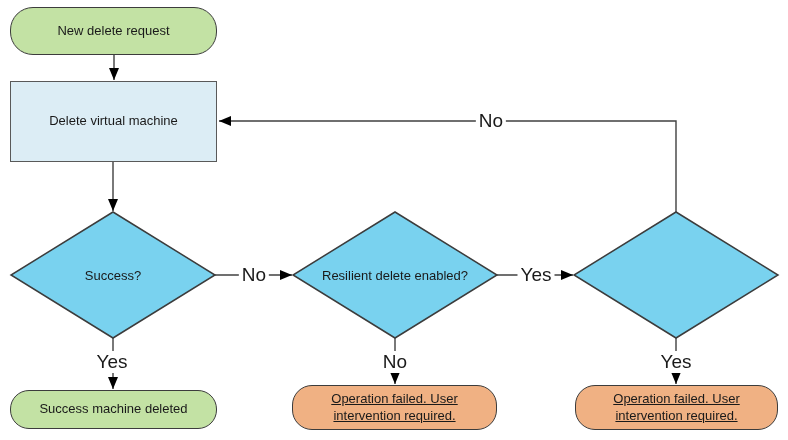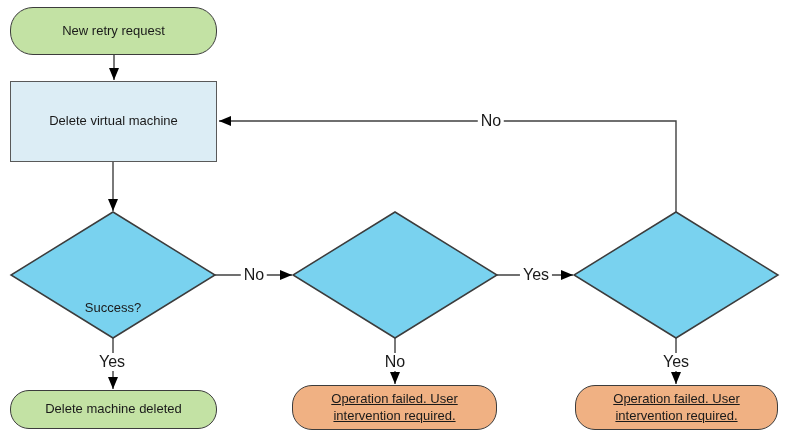--- a/index.html
+++ b/index.html
@@ -37,21 +37,21 @@
     background:var(--fail-orange-fill);
     border:1.4px solid var(--shape-border);
     text-decoration:underline;
   }
   .decision-label{
     position:absolute;width:190px;text-align:center;font-size:13px;
     transform:translate(-50%,-50%);
   }
   .edge-label{
     position:absolute;transform:translate(-50%,-50%);
-    background:var(--background);padding:0 3px;font-size:16px;white-space:nowrap;
+    background:var(--background);padding:0 3px;font-size:19px;white-space:nowrap;
   }
 </style>
 </head>
 <body>
 
 <div class="canvas">
 
   <svg class="connector-layer" viewBox="0 0 788 440" xmlns="http://www.w3.org/2000/svg">
     <defs>
       <marker id="arrow" markerUnits="userSpaceOnUse" markerWidth="12" markerHeight="10" refX="12" refY="5" orient="auto">
@@ -67,33 +67,34 @@
     <path class="connector" d="M113,160 L113,211" marker-end="url(#arrow)"></path>
     <path class="connector" d="M215,275 L292,275" marker-end="url(#arrow)"></path>
     <path class="connector" d="M113,338 L113,389" marker-end="url(#arrow)"></path>
     <path class="connector" d="M395,338 L395,384" marker-end="url(#arrow)"></path>
     <path class="connector" d="M497,275 L573,275" marker-end="url(#arrow)"></path>
     <path class="connector" d="M676,338 L676,384" marker-end="url(#arrow)"></path>
     <path class="connector" d="M676,212 L676,121 L219,121" marker-end="url(#arrow)"></path>
   </svg>
 
   <div class="node terminator" style="left:10px;top:7px;width:207px;height:48px;border-radius:23px;">
-    <span>New retry request</span>
+    <span>New delete request</span>
   </div>
 
   <div class="node process" style="left:10px;top:81px;width:207px;height:81px;">
     <span>Delete virtual machine</span>
   </div>
 
-  <div class="decision-label" style="left:113px;top:275px;margin-top:32px;">Success?</div>
+  <div class="decision-label" style="left:113px;top:275px;">Success?</div>
 
+  <div class="decision-label" style="left:395px;top:275px;">Resilient delete enabled?</div>
 
 
   <div class="node terminator" style="left:10px;top:390px;width:207px;height:39px;border-radius:19px;">
-    <span>Delete machine deleted</span>
+    <span>Success machine deleted</span>
   </div>
 
   <div class="node fail" style="left:292px;top:385px;width:205px;height:45px;border-radius:20px;padding:0 26px;">
     <span>Operation failed. User intervention required.</span>
   </div>
 
   <div class="node fail" style="left:575px;top:385px;width:203px;height:45px;border-radius:20px;padding:0 26px;">
     <span>Operation failed. User intervention required.</span>
   </div>
 

